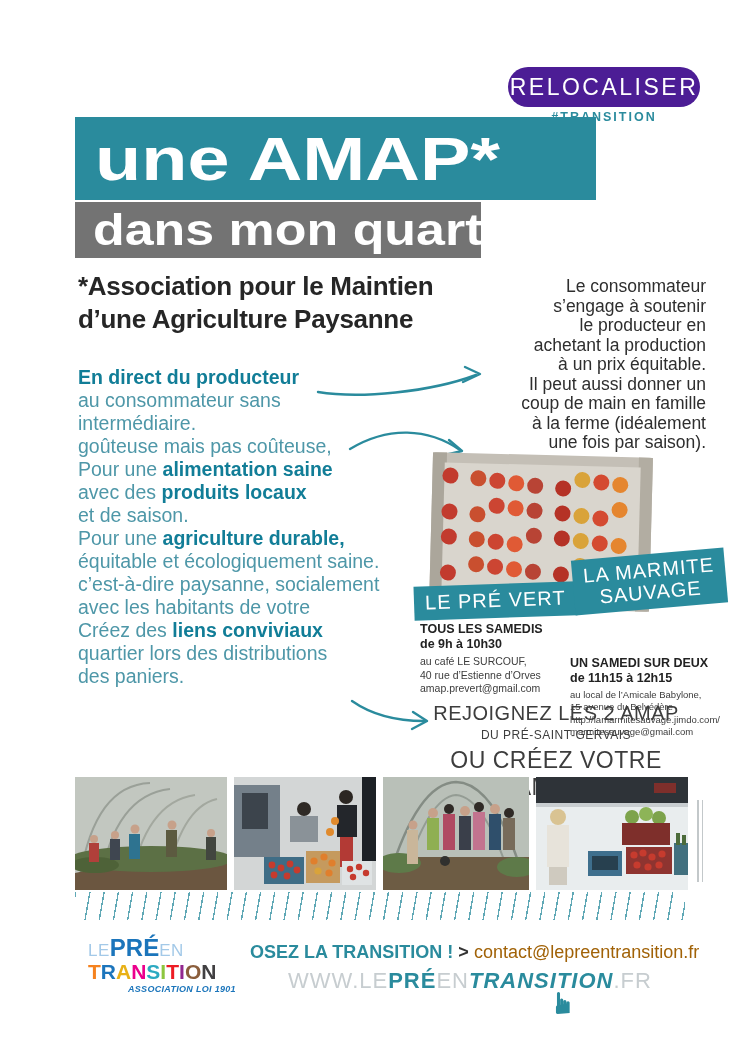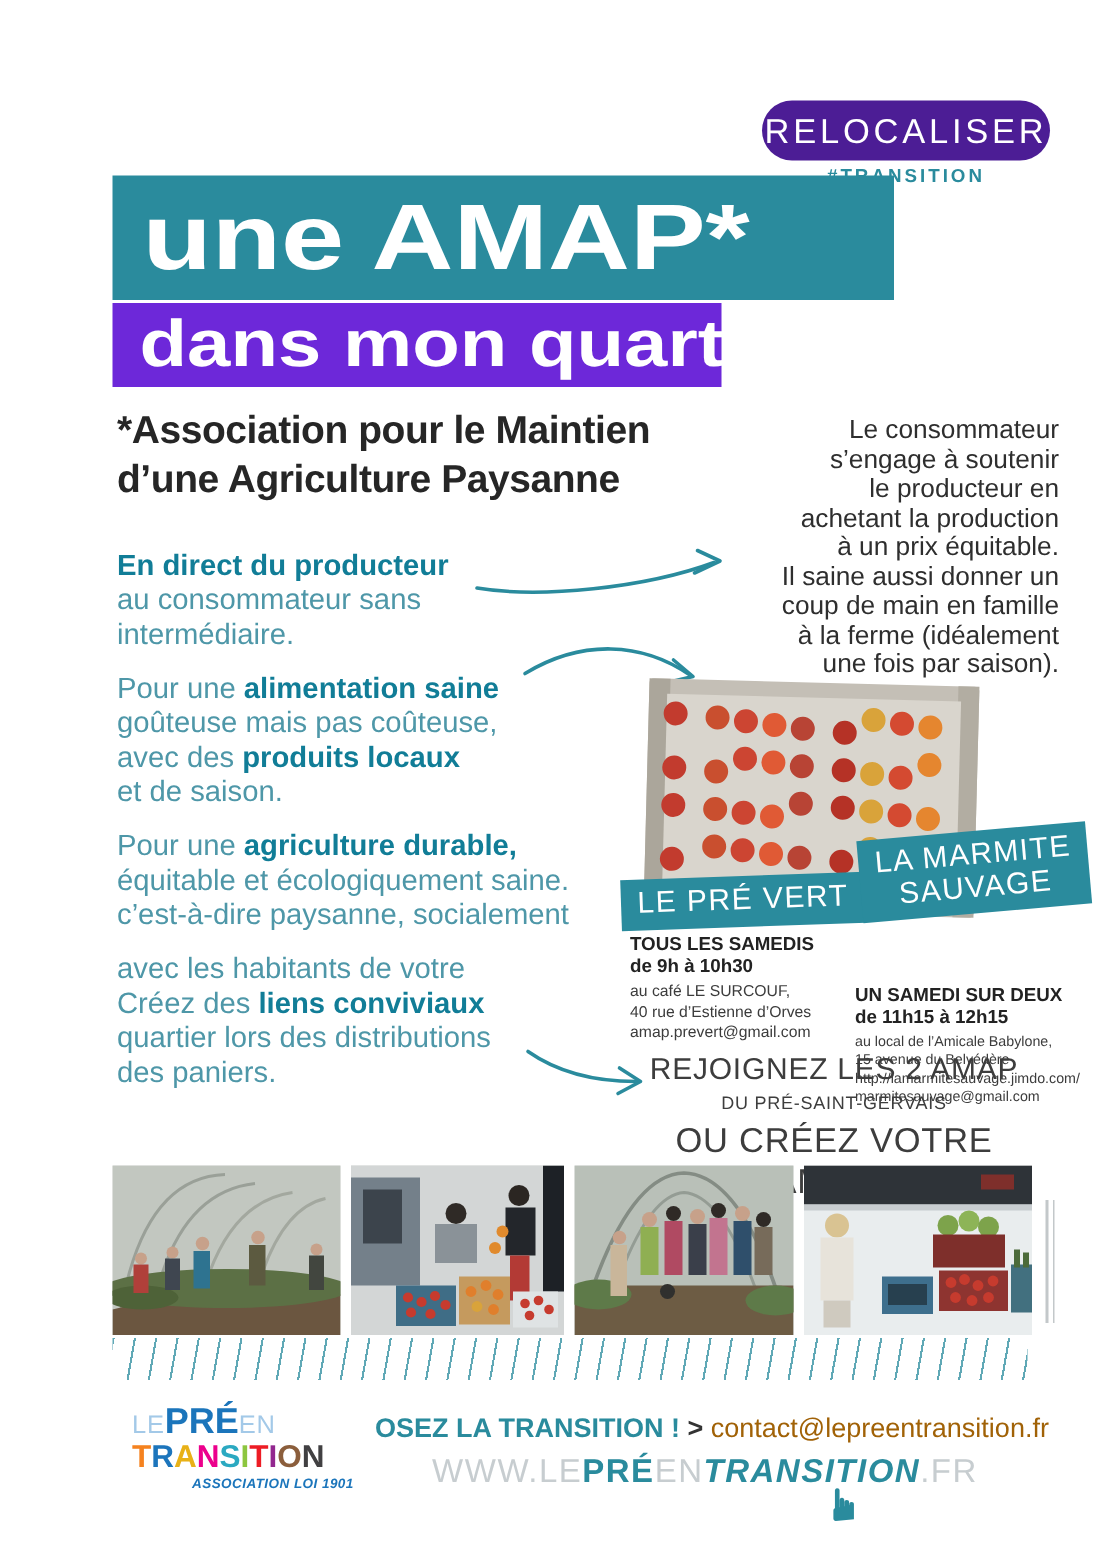--- a/index.html
+++ b/index.html
@@ -21,38 +21,38 @@
     color:#2a8b9d;font-size:12.5px;font-weight:700;letter-spacing:2px;
   }
 
   
   .title1{
     position:absolute;left:75px;top:117px;width:521px;height:83px;background:#2a8b9d;
     color:#fff;font-size:62px;font-weight:800;line-height:83px;padding-left:20px;box-sizing:border-box;
   }
   .title1 .stretch{display:inline-block;transform:scaleX(1.22);transform-origin:left center;white-space:nowrap;}
   .title2{
-    position:absolute;left:75px;top:202px;width:406px;height:56px;background:#6d28d9;
+    position:absolute;left:75px;top:202px;width:406px;height:56px;background:#737373;
     color:#fff;font-size:44px;font-weight:800;line-height:56px;padding-left:18px;box-sizing:border-box;
   }
   .title2 .stretch{display:inline-block;transform:scaleX(1.18);transform-origin:left center;white-space:nowrap;}
 
   .subtitle{
     position:absolute;left:78px;top:270px;width:420px;
     font-size:26px;font-weight:700;color:#262626;line-height:1.28;letter-spacing:-0.3px;
   }
 
   
   .consumer{
     position:absolute;left:488px;top:277px;width:218px;text-align:right;
     font-size:17.5px;line-height:19.5px;color:#2e2e2e;
   }
 
   
-  .principles{position:absolute;left:78px;top:366px;width:330px;display:flex;flex-direction:column;gap:13px;}
+  .principles{position:absolute;left:78px;top:366px;width:330px;display:flex;flex-direction:column;}
   .principle{font-size:19.5px;line-height:23px;color:#4e97a8;}
   .principle b{color:#117d97;font-weight:800;}
 
   
   .arrows{position:absolute;left:0;top:0;pointer-events:none;}
   .arrows path{stroke:#2a8b9d;stroke-width:2.4;fill:none;stroke-linecap:round;stroke-linejoin:round;}
 
   
   .tomato-photo{position:absolute;left:428px;top:453px;width:226px;height:160px;}
   .tomato-photo svg{transform:rotate(1.5deg);}
@@ -125,34 +125,34 @@
   <div class="title2"><span class="stretch">dans mon quartier</span></div>
 
   <div class="subtitle pre">*Association pour le Maintien
 d’une Agriculture Paysanne</div>
 
   <div class="consumer pre">Le consommateur
 s’engage à soutenir
 le producteur en
 achetant la production
 à un prix équitable.
-Il saine aussi donner un
+Il peut aussi donner un
 coup de main en famille
 à la ferme (idéalement
 une fois par saison).</div>
 
   <div class="principles" id="principles">
       <div class="principle">
         <div><b>En direct du producteur</b></div>
         <div><span>au consommateur sans</span></div>
         <div><span>intermédiaire.</span></div>
       </div>
       <div class="principle">
+        <div><span>goûteuse mais pas coûteuse,</span></div>
         <div><span>Pour une </span><b>alimentation saine</b></div>
-        <div><span>goûteuse mais pas coûteuse,</span></div>
         <div><span>avec des </span><b>produits locaux</b></div>
         <div><span>et de saison.</span></div>
       </div>
       <div class="principle">
         <div><span>Pour une </span><b>agriculture durable,</b></div>
         <div><span>équitable et écologiquement saine.</span></div>
         <div><span>c’est-à-dire paysanne, socialement</span></div>
       </div>
       <div class="principle">
         <div><span>avec les habitants de votre</span></div>

